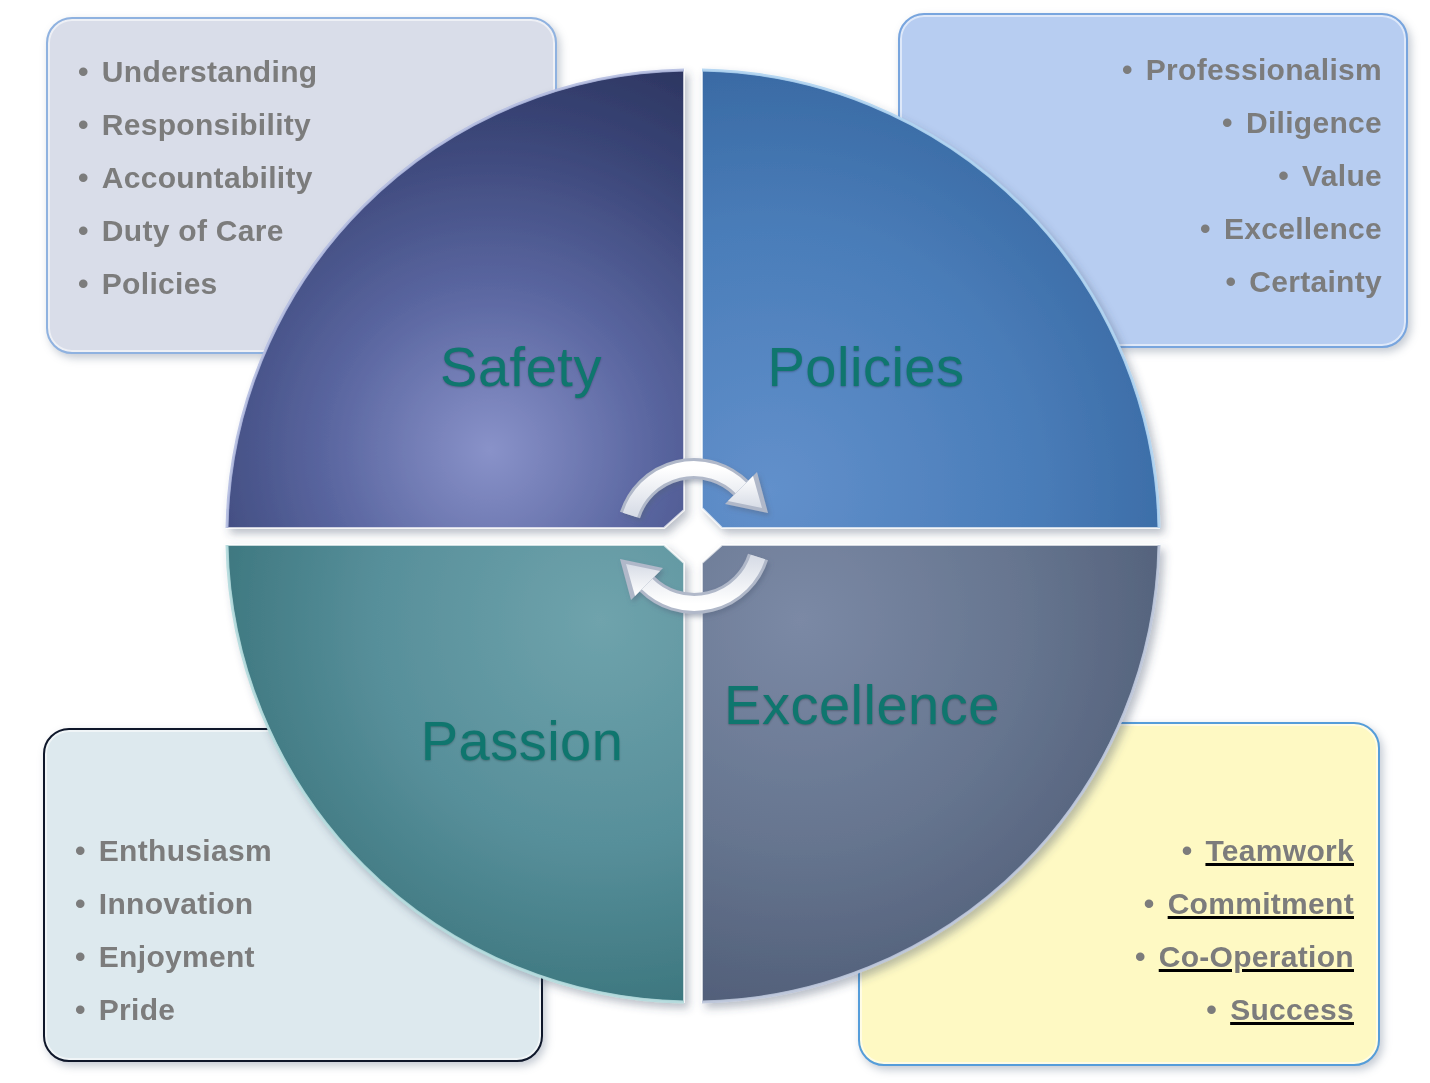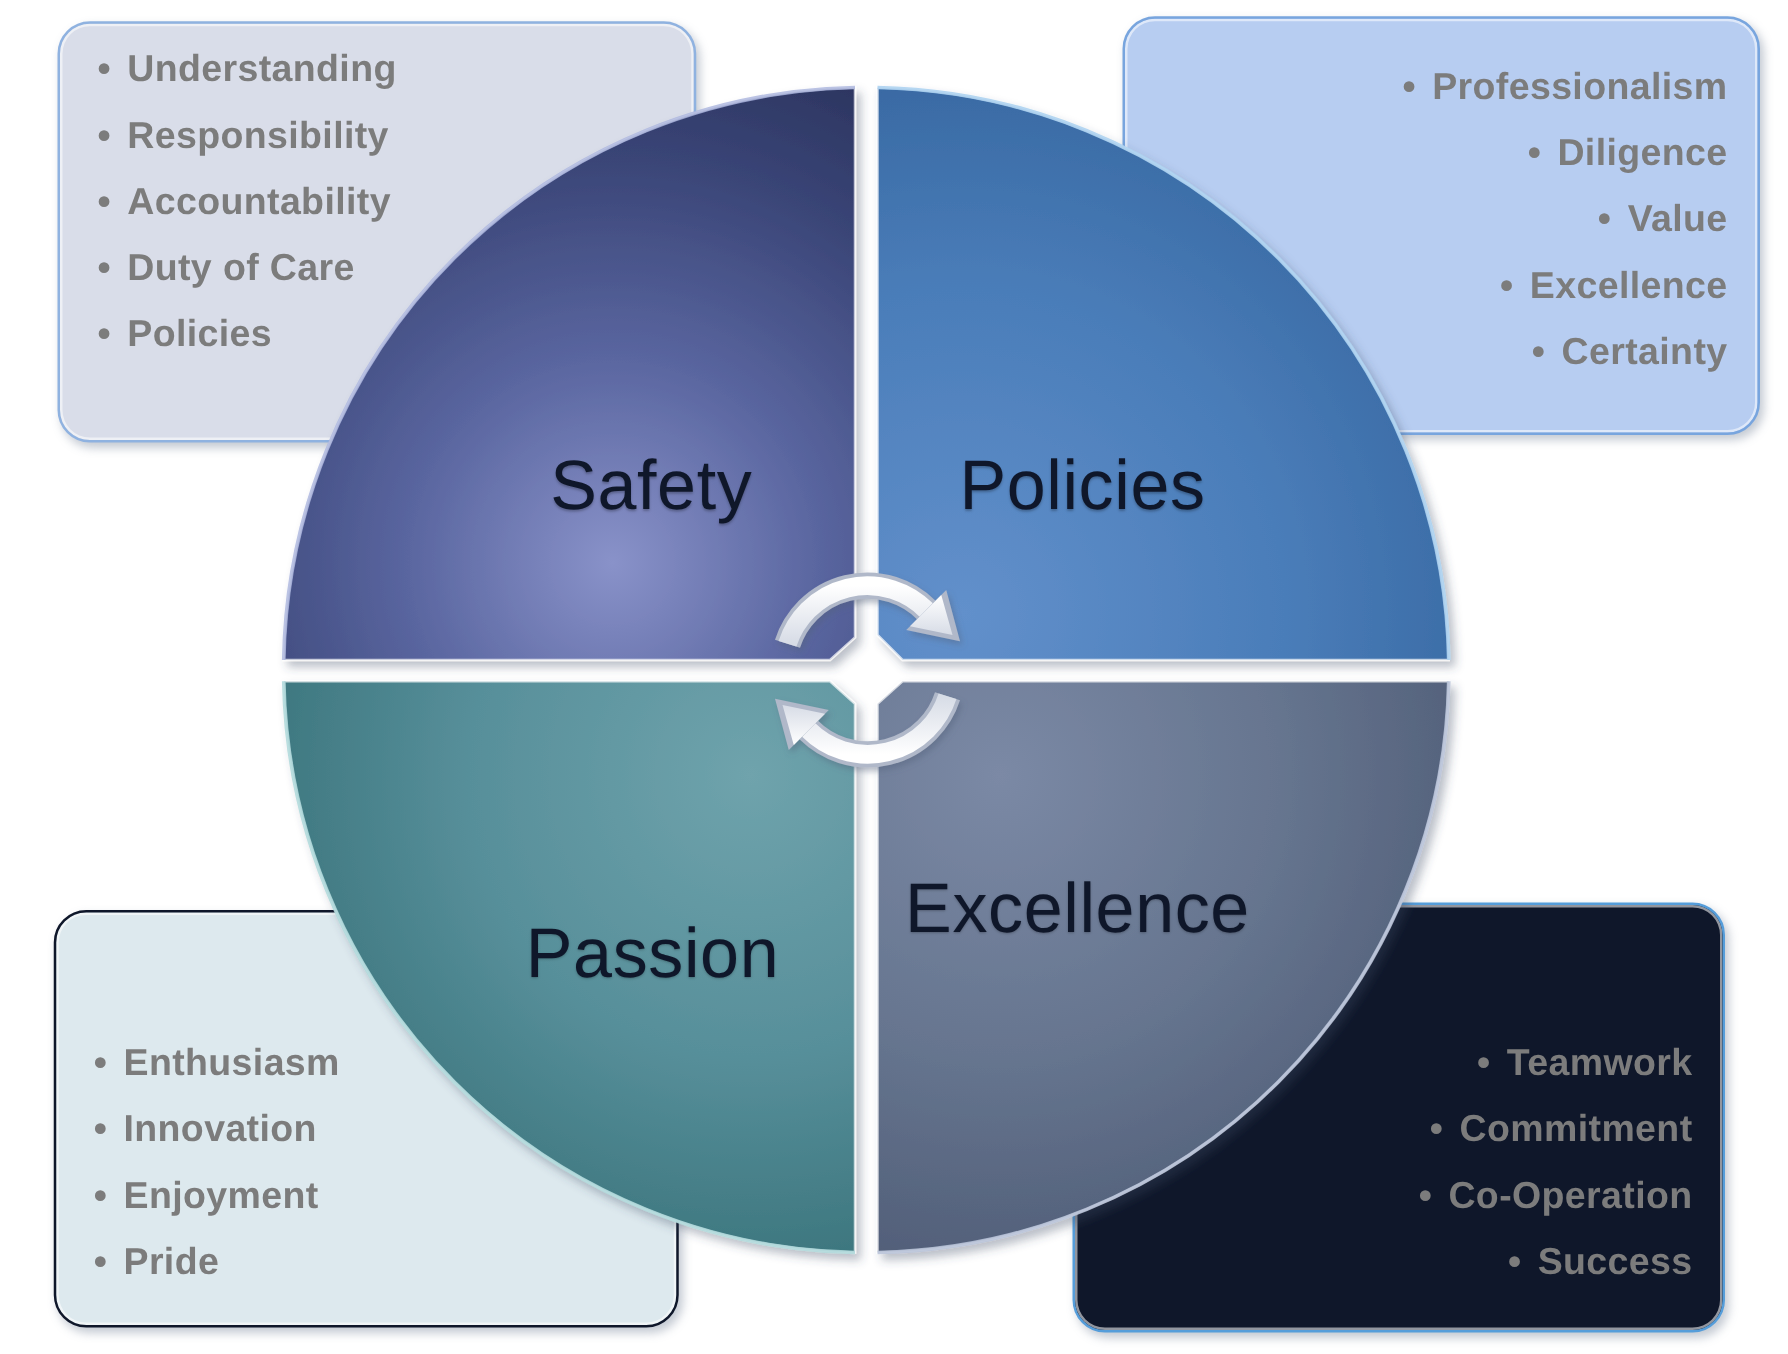--- a/index.html
+++ b/index.html
@@ -19,39 +19,38 @@
     display:flex;flex-direction:column;
   }
   .callout ul{list-style:none;margin:0;padding:0;}
   .callout li{
     font-size:30px;line-height:53px;font-weight:700;
     color:#7c7c7c;letter-spacing:.3px;white-space:nowrap;
   }
   .bullet{display:inline-block;margin-right:13px;}
   #box-tl{left:46px;top:17px;width:511px;height:337px;
     background:#d9dde9;border:2px solid #8fb2e0;
-    padding:10px 20px 0 30px;justify-content:flex-start;}
+    padding:26px 20px 0 30px;justify-content:flex-start;}
   #box-tr{left:898px;top:13px;width:510px;height:335px;
     background:#b7cdf1;border:2px solid #78a5de;
     padding:28px 24px 0 20px;justify-content:flex-start;text-align:right;}
   #box-bl{left:43px;top:728px;width:500px;height:334px;
     background:#dde9ee;border:2px solid #0f172a;
     padding:0 20px 24px 30px;justify-content:flex-end;}
   #box-br{left:858px;top:722px;width:522px;height:344px;
-    background:#0f172a;border:2px solid #559dda;
-    padding:0 24px 28px 20px;justify-content:flex-end;text-align:right;}
+    background:#fef9c3;border:2px solid #559dda;
+    padding:0 24px 28px 20px;justify-content:flex-end;text-align:right;text-decoration:underline;}
   
   #wheel{position:absolute;left:0;top:0;width:1430px;height:1083px;}
   .quad-label{
     position:absolute;
-    color:#0f172a;font-size:56px;font-weight:400;letter-spacing:.5px;
+    color:#0f766e;font-size:56px;font-weight:400;letter-spacing:.5px;
     text-align:center;transform:translate(-50%,-50%);
     text-shadow:0 1px 2px rgba(0,0,0,.25);
     white-space:nowrap;
-    margin-top:22px;
   }
 </style>
 </head>
 <body>
 
 <div id="stage">
 
   <div class="callout" id="box-tl">
     <ul>
       <li><span class="bullet">•</span><span>Understanding</span></li>

